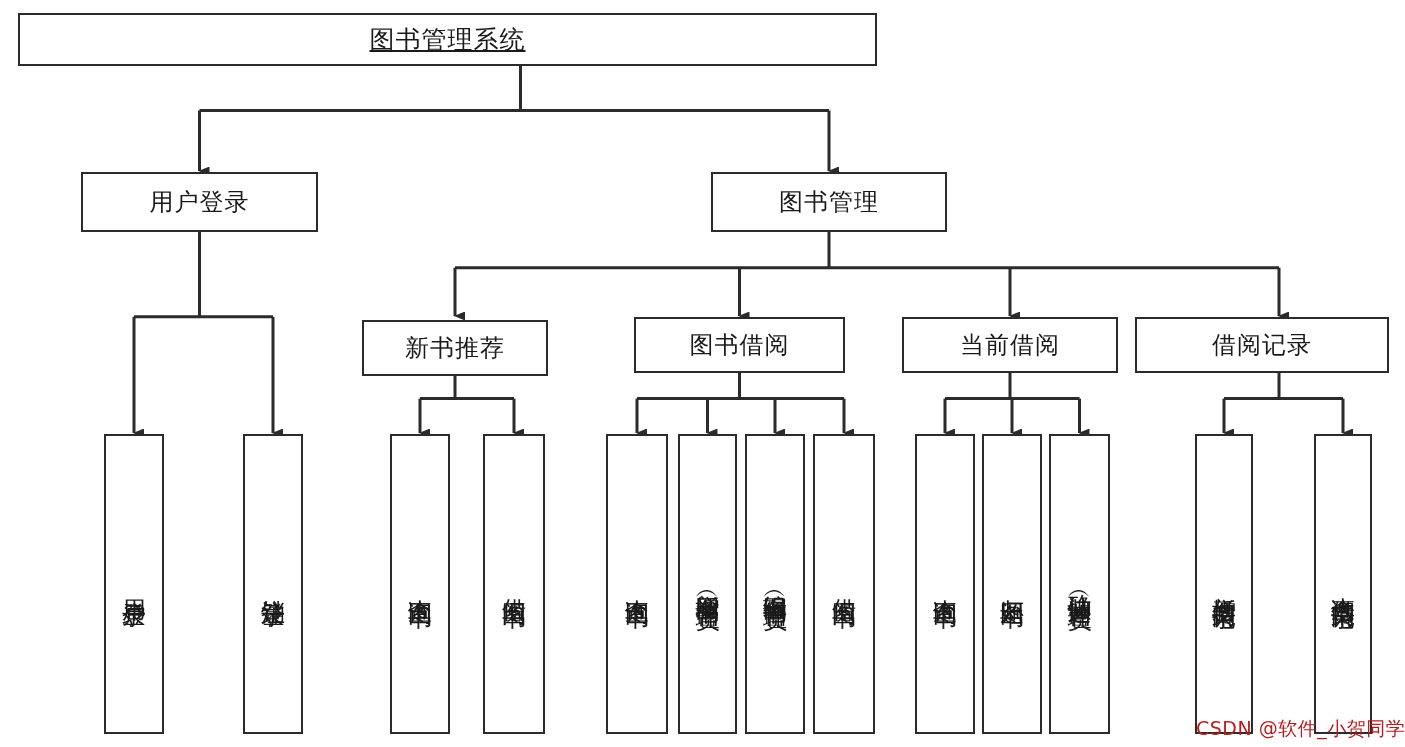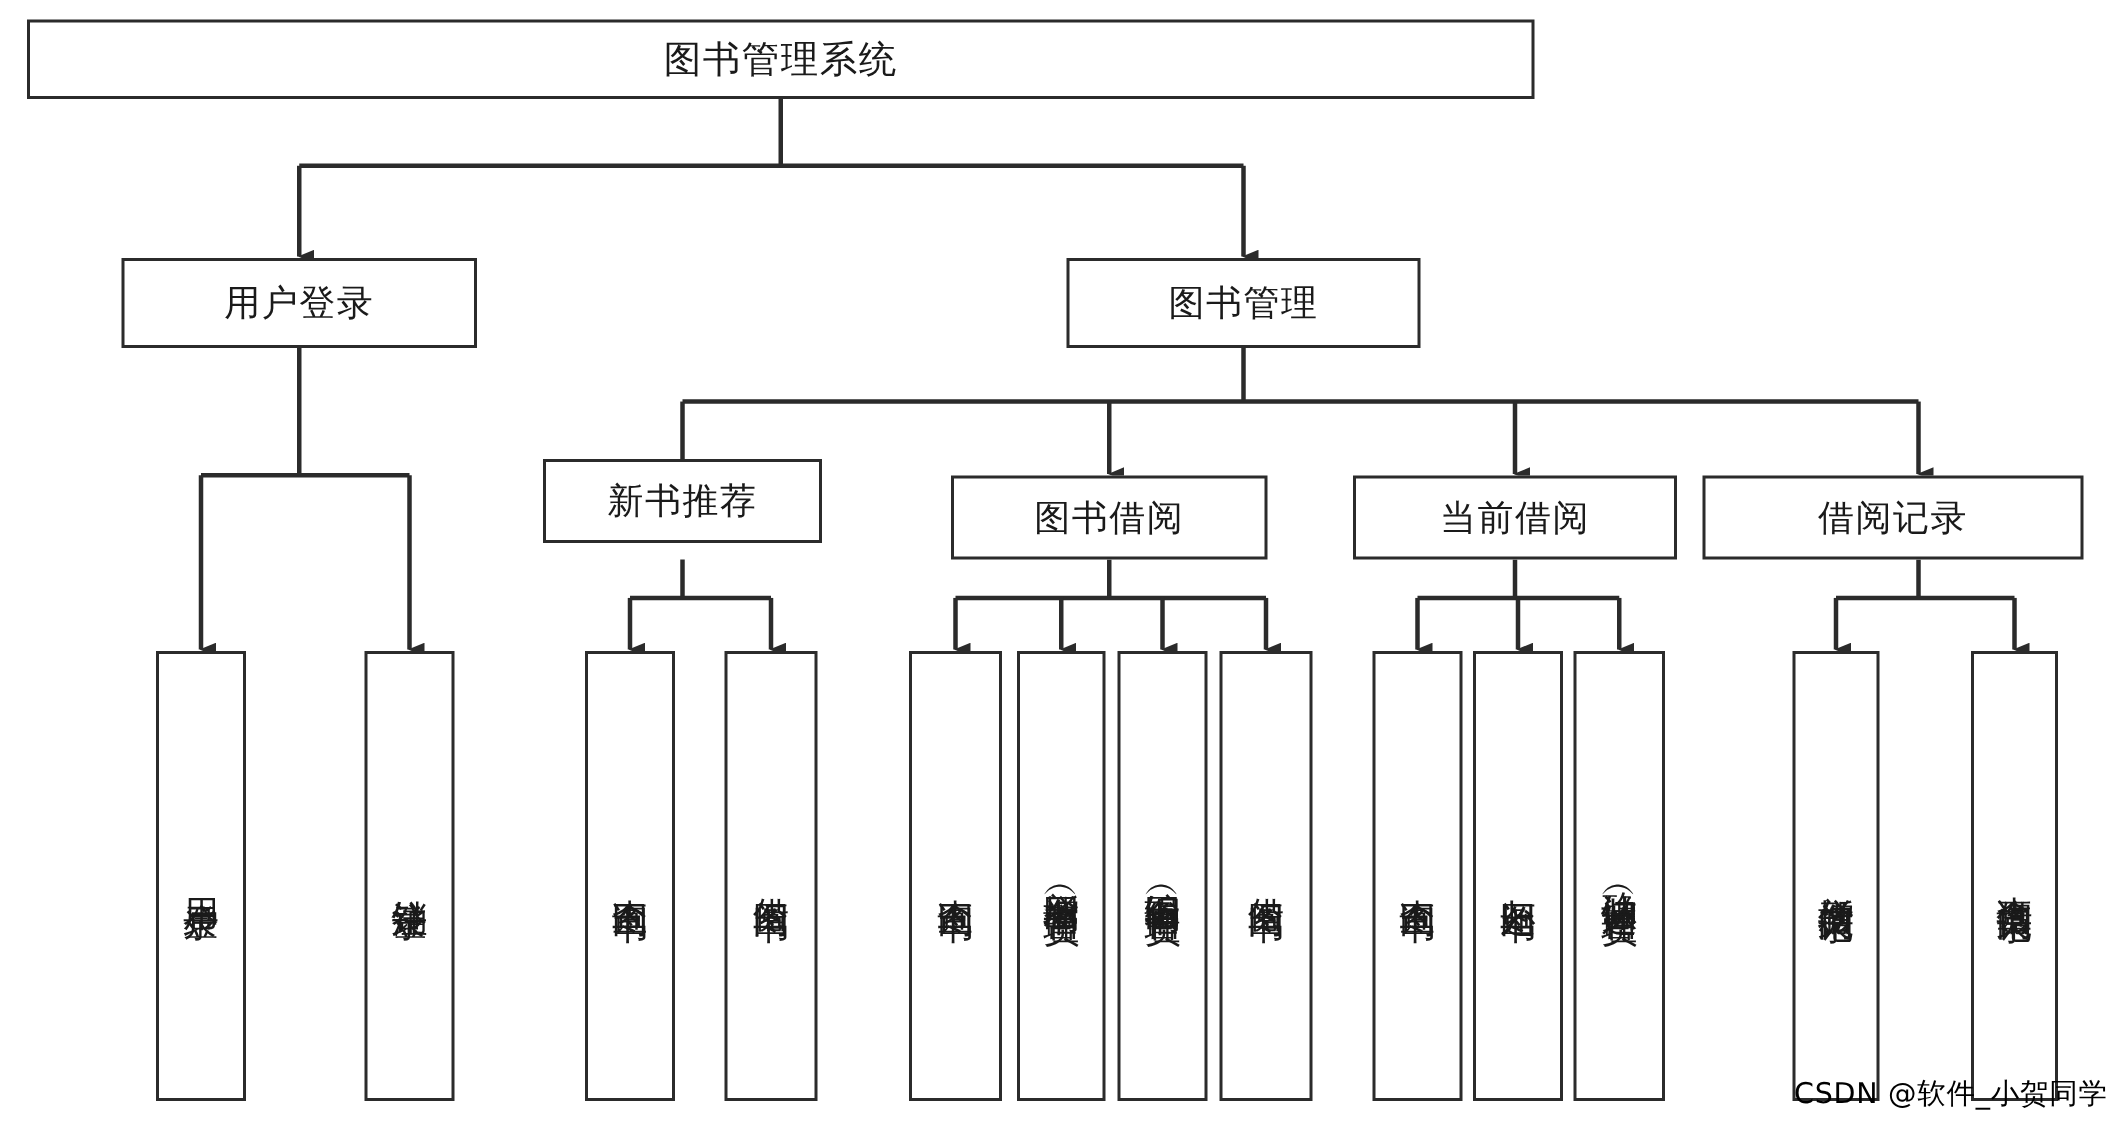--- a/index.html
+++ b/index.html
@@ -53,21 +53,21 @@
     text-orientation: upright;
     display: block;
     text-align: center;
   }
   .node.root {
     font-size: 25px;
   }
   .watermark {
     position: absolute;
     font-size: 19px;
-    color: #000000;
+    color: #b91c1c;
     white-space: nowrap;
     letter-spacing: 0.5px;
     text-align: right;
   }
 </style>
 </head>
 <body>
 
 <div id="diagram-root">
 
@@ -108,30 +108,30 @@
         <path d="M 1012 398.62 L 1012 433" stroke="#2b2b2b" stroke-width="3" fill="none" marker-end="url(#arrowhead)"></path>
         <path d="M 1079.5 398.62 L 1079.5 433" stroke="#2b2b2b" stroke-width="3" fill="none" marker-end="url(#arrowhead)"></path>
         <path d="M 1279 373 L 1279 398.62" stroke="#2b2b2b" stroke-width="3" fill="none"></path>
         <path d="M 1224 398.62 L 1343 398.62" stroke="#2b2b2b" stroke-width="3" fill="none"></path>
         <path d="M 1224 398.62 L 1224 433" stroke="#2b2b2b" stroke-width="3" fill="none" marker-end="url(#arrowhead)"></path>
         <path d="M 1343 398.62 L 1343 433" stroke="#2b2b2b" stroke-width="3" fill="none" marker-end="url(#arrowhead)"></path>
       </g>
   </svg>
 
   <div id="nodes-layer">
-      <div class="node horizontal root" style="left: 18px; top: 13px; width: 1005px; height: 53px;">
+      <div class="node horizontal root" style="left: 18px; top: 13px; width: 859px; height: 53px; text-decoration: underline;">
         <span class="node-label">图书管理系统</span>
       </div>
       <div class="node horizontal" style="left: 81px; top: 172px; width: 237px; height: 60px;">
         <span class="node-label">用户登录</span>
       </div>
       <div class="node horizontal" style="left: 711px; top: 172px; width: 236px; height: 60px; text-align: right;">
         <span class="node-label">图书管理</span>
       </div>
-      <div class="node horizontal" style="left: 362px; top: 306px; width: 186px; height: 56px;">
+      <div class="node horizontal" style="left: 362px; top: 320px; width: 186px; height: 56px;">
         <span class="node-label">新书推荐</span>
       </div>
       <div class="node horizontal" style="left: 634px; top: 317px; width: 211px; height: 56px;">
         <span class="node-label">图书借阅</span>
       </div>
       <div class="node horizontal" style="left: 902px; top: 317px; width: 216px; height: 56px; justify-content: center;">
         <span class="node-label">当前借阅</span>
       </div>
       <div class="node horizontal" style="left: 1135px; top: 317px; width: 254px; height: 56px;">
         <span class="node-label">借阅记录</span>

